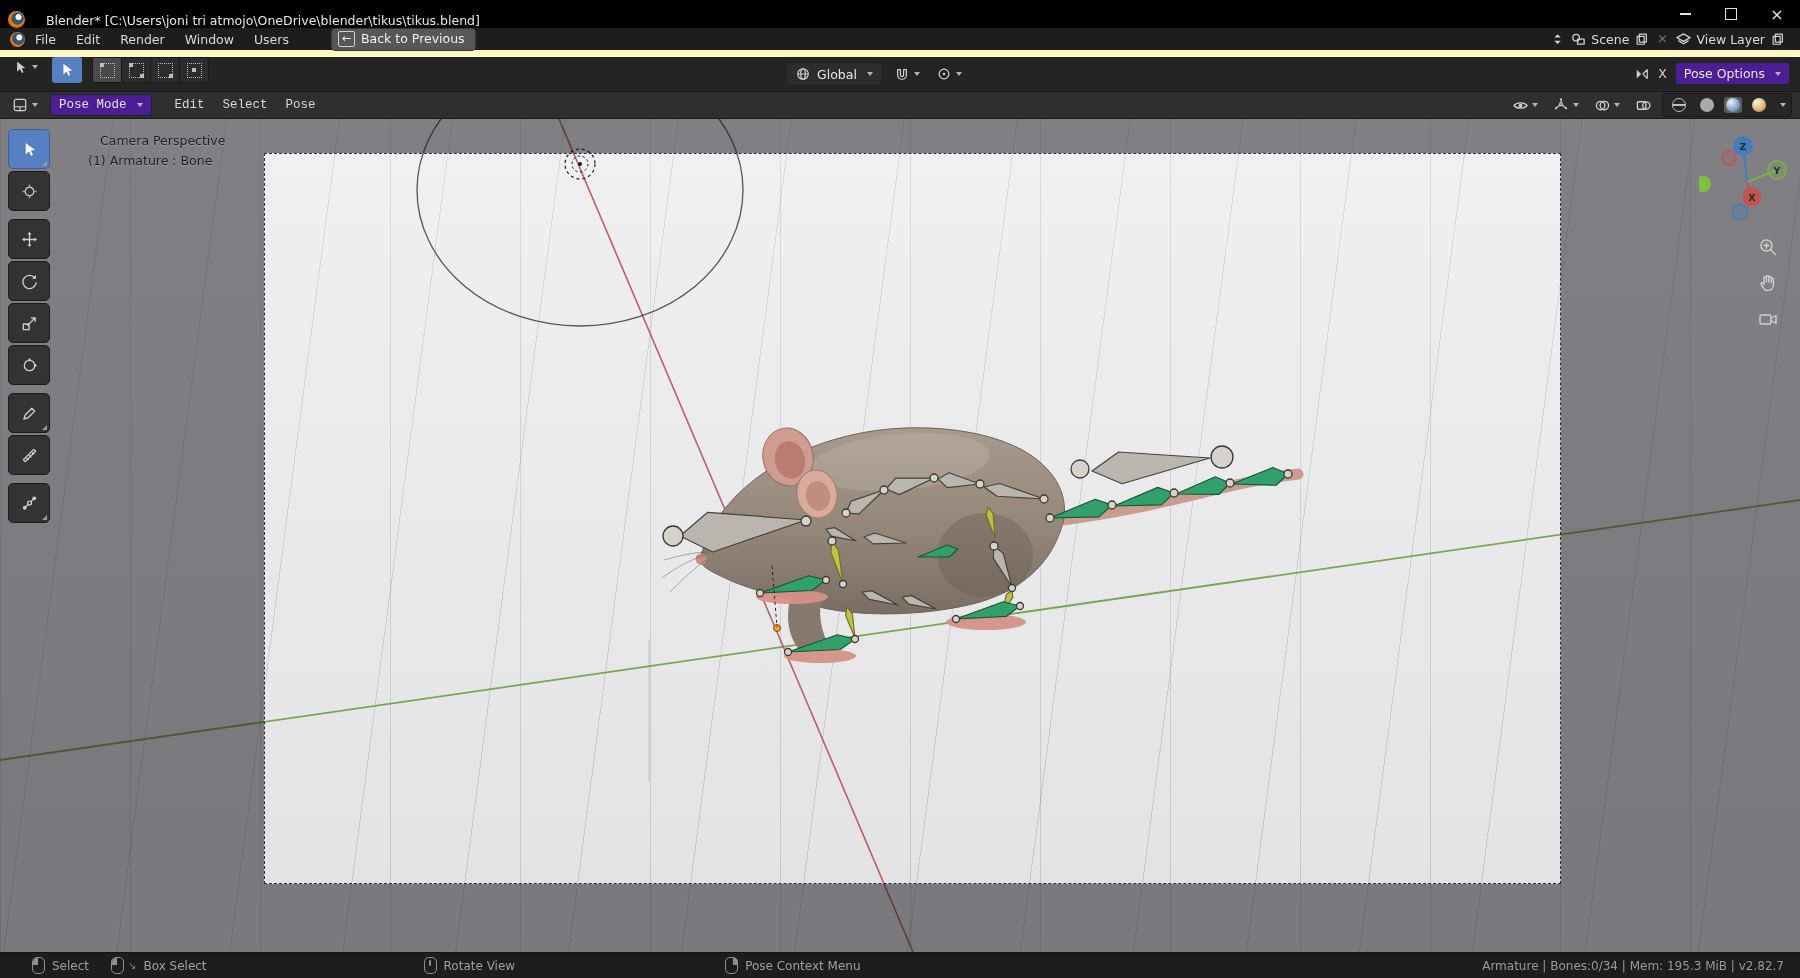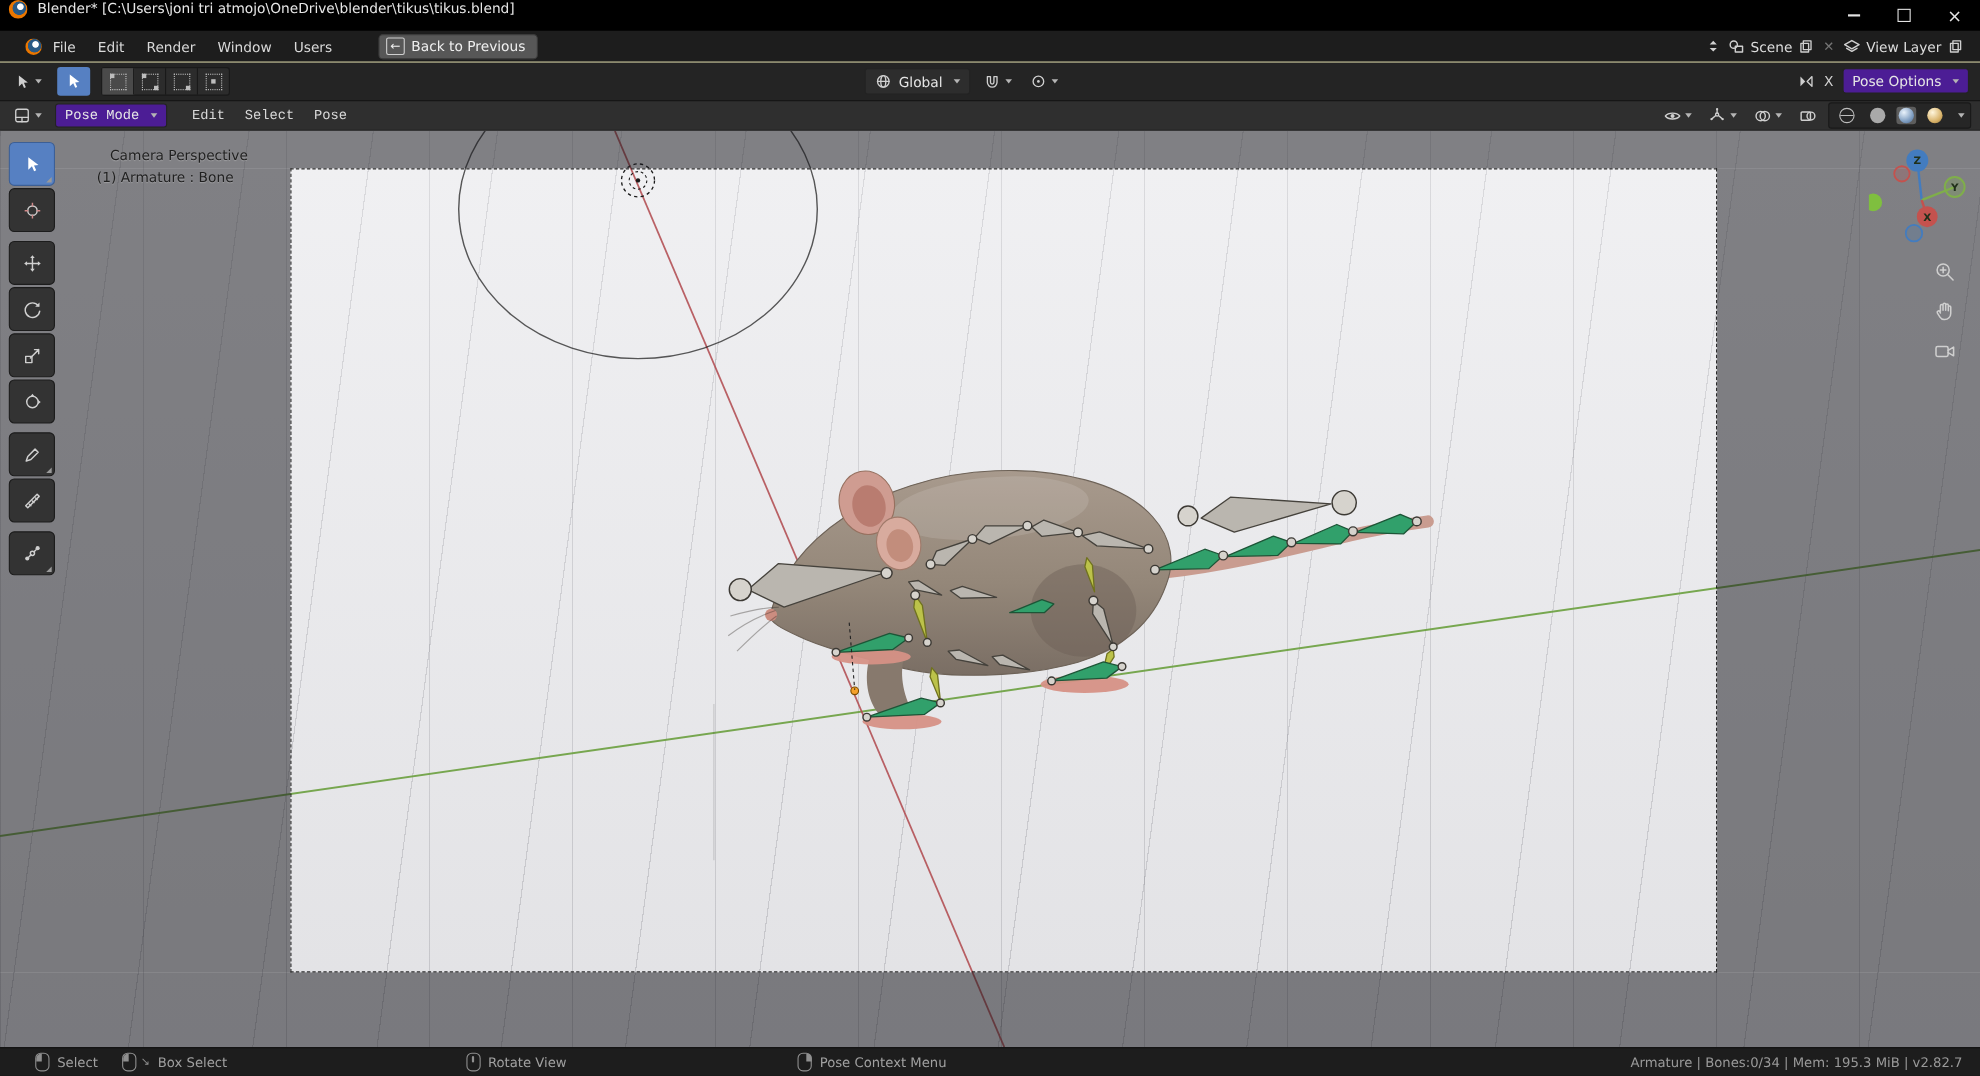--- a/index.html
+++ b/index.html
@@ -3,50 +3,50 @@
 <meta charset="utf-8">
 <style>
   html,body{margin:0;padding:0;background:#111;}
   body{width:1800px;height:978px;overflow:hidden;position:relative;
        font-family:"DejaVu Sans","Liberation Sans",sans-serif;font-size:12.5px;
        -webkit-font-smoothing:antialiased;color:#d8d8d8;user-select:none;}
   .app{position:absolute;inset:0;}
 
   
   .titlebar{position:absolute;left:0;top:0;right:0;height:28px;background:#000;
-            display:flex;align-items:flex-start;padding-left:8px;}
+            display:flex;align-items:flex-end;padding-left:8px;gap:12px;}
   .blogo{width:17px;height:17px;border-radius:50%;flex:0 0 auto;
          background:radial-gradient(circle at 62% 36%, #fff 0 2.6px, transparent 3.4px),
                     radial-gradient(circle at 56% 44%, #2a5a85 0 5.8px, #ea7600 6.4px);}
   .blogo.small{width:15px;height:15px;}
   .titlebar .title{margin-left:9px;color:#e7e7e7;font-size:12.5px;}
   .wbtns{margin-left:auto;display:flex;height:100%;}
   .wbtn{width:46px;height:100%;display:flex;align-items:center;justify-content:center;
         color:#e3e3e3;font-size:16px;}
   .min-glyph{width:11px;height:1.5px;background:#e3e3e3;display:block;}
   .max-glyph{width:10px;height:10px;border:1.4px solid #e3e3e3;display:block;}
 
   
   .menubar{position:absolute;left:0;top:28px;right:0;height:29px;background:#1d1d1d;
-           display:flex;align-items:center;padding-left:23px;border-bottom:1px solid #fef9c3;box-sizing:border-box;}
+           display:flex;align-items:center;padding-left:10px;border-bottom:7px solid #fef9c3;box-sizing:border-box;}
   .menu{padding:3px 10px;color:#d9d9d9;border-radius:3px;}
   .backbtn{margin-left:32px;display:flex;align-items:center;gap:6px;background:#575757;
            border:1px solid #3a3a3a;border-radius:4px;padding:2px 10px 3px 6px;color:#f0f0f0;}
   .backbtn .barrow{display:inline-flex;align-items:center;justify-content:center;width:15px;height:14px;
            border:1px solid #cfcfcf;border-radius:2px;font-size:11px;line-height:1;color:#f0f0f0;}
   .mb-right{margin-left:auto;display:flex;align-items:center;gap:6px;padding-right:14px;}
   .mb-group{display:flex;align-items:center;gap:5px;}
   .mb-label{color:#dcdcdc;}
   .ico14{width:16px;height:16px;display:inline-flex;align-items:center;justify-content:center;}
   .dim{opacity:.55;}
   .xsmall{color:#bdbdbd;font-size:12px;padding:0 2px;}
 
   
   .row-tools{position:absolute;left:0;top:57px;right:0;height:35px;background:#242424;
-             border-bottom:1px solid #161616;box-sizing:border-box;display:flex;align-items:center;
+             border-bottom:1px solid #161616;box-sizing:border-box;display:flex;align-items:flex-start;
              padding-left:8px;}
   .chev{width:0;height:0;border-left:3.5px solid transparent;border-right:3.5px solid transparent;
         border-top:4.5px solid #b5b5b5;display:inline-block;margin-left:4px;}
   .hbtn{display:flex;align-items:center;padding:2px 4px;border-radius:3px;}
   .toolbtn-active{background:#5680c2;border-radius:3px;width:30px;height:26px;display:flex;
                   align-items:center;justify-content:center;margin-left:10px;}
   .selmode{display:flex;margin-left:10px;background:#2c2c2c;border:1px solid #191919;border-radius:3px;}
   .selmode .sm{width:28px;height:24px;display:flex;align-items:center;justify-content:center;border-right:1px solid #191919;}
   .selmode .sm:last-child{border-right:none;}
   .selmode .sm.on{background:#4a4a4a;}

